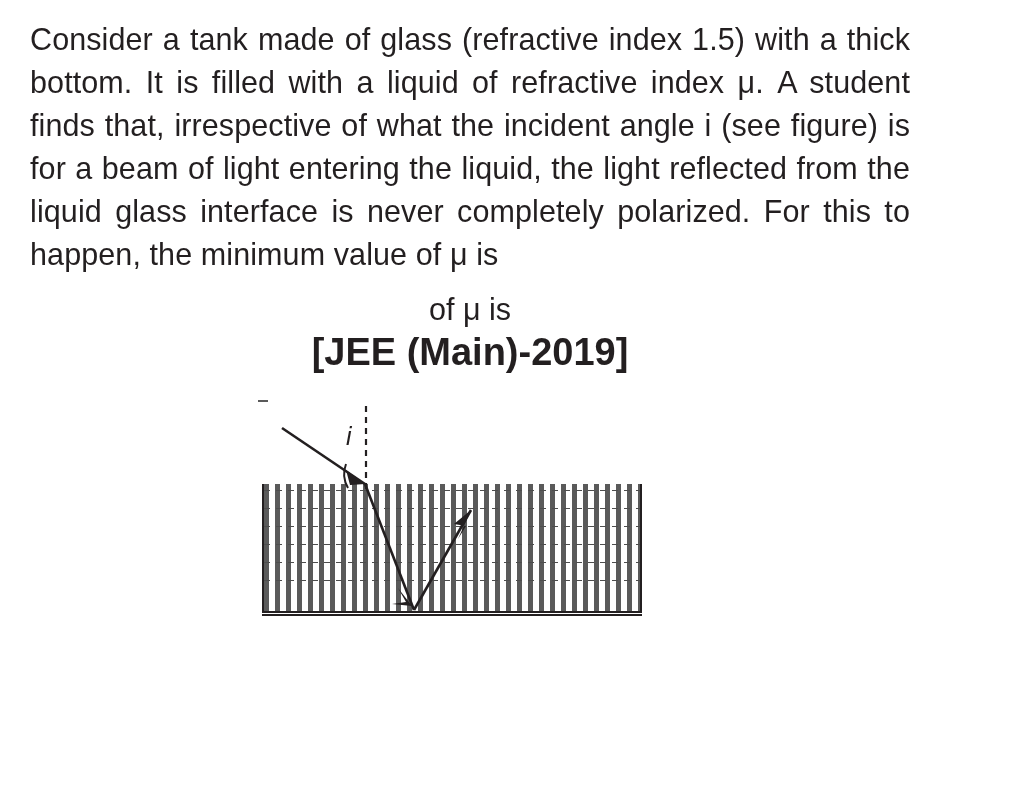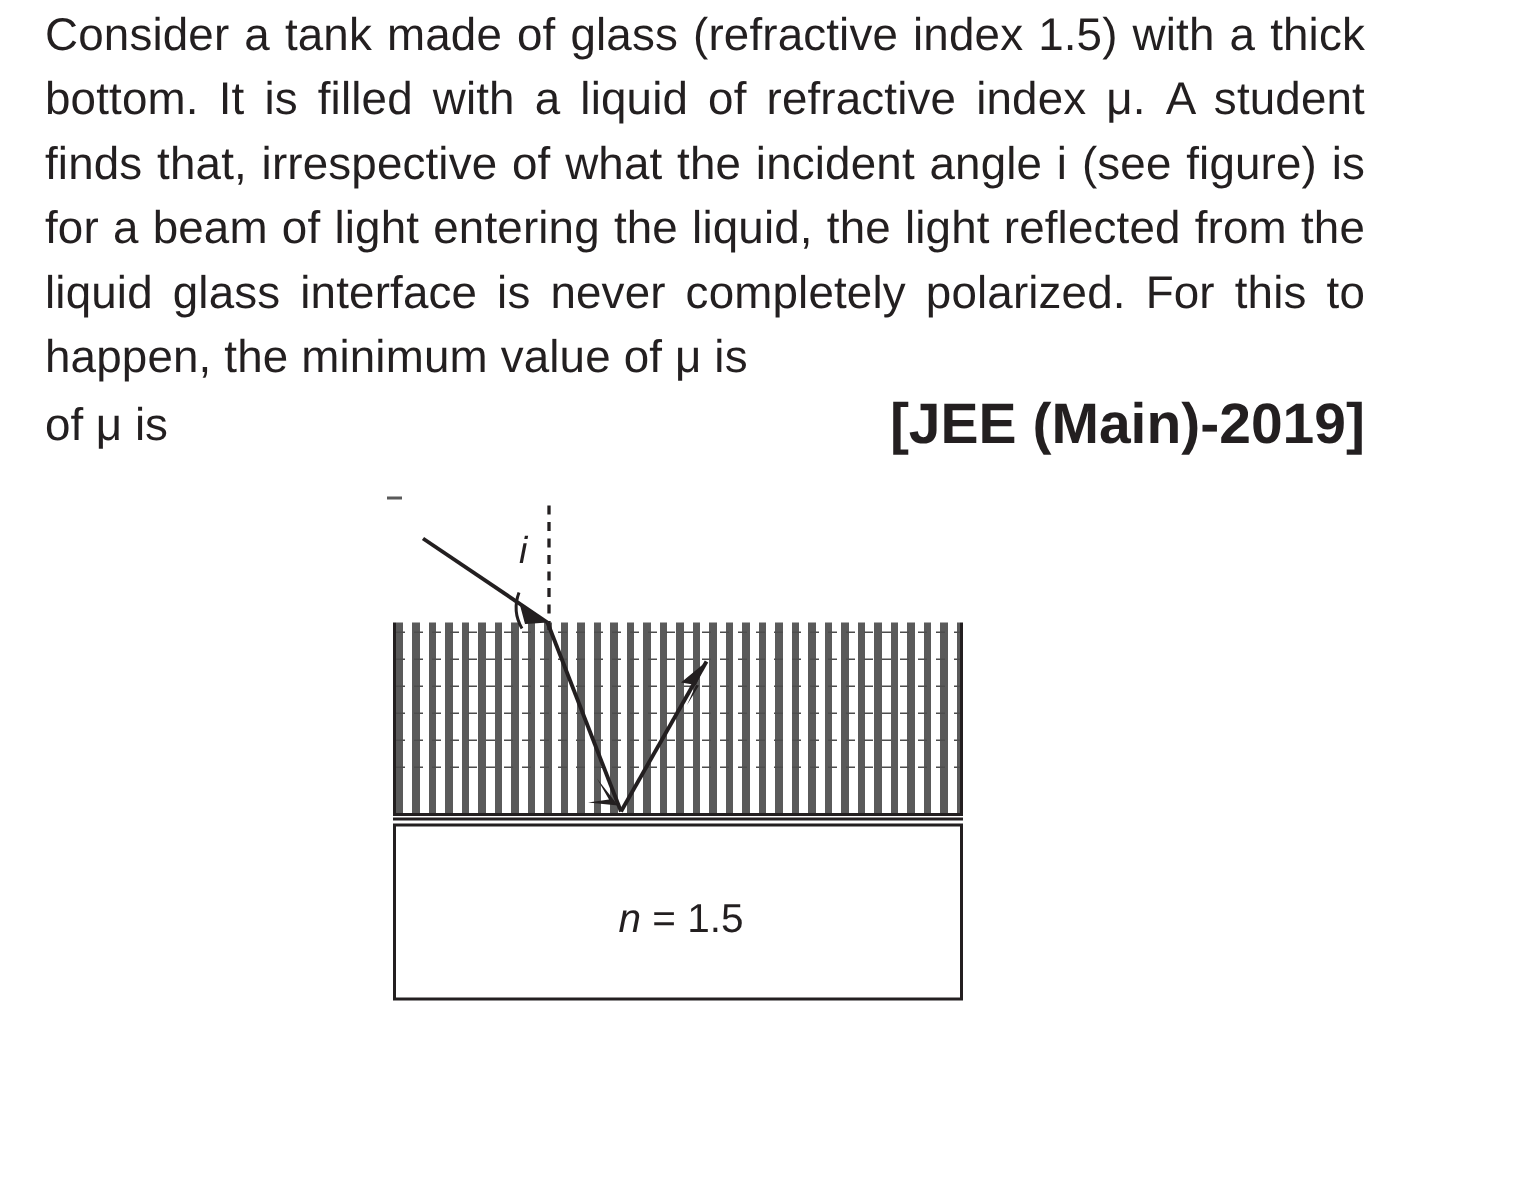--- a/index.html
+++ b/index.html
@@ -13,40 +13,41 @@
     font-family: "Liberation Sans", sans-serif;
     color: #231f20;
     position: relative;
     overflow: hidden;
   }
   .page {
     width: 1024px;
     height: 590px;
     position: relative;
     box-sizing: border-box;
-    padding: 2px 30px 0 30px;
+    padding: 18px 30px 0 30px;
   }
   .question-text {
     font-size: 30.5px;
     line-height: 43px;
     text-align: justify;
     text-justify: inter-word;
     width: 880px;
     margin: 0;
     color: #231f20;
     letter-spacing: 0.1px;
   }
   .last-line {
     display: flex;
     align-items: center;
     justify-content: space-between;
     width: 880px;
     font-size: 30.5px;
     line-height: 43px;
-    margin-top: 2px;
+    margin-top: 12px;
+    flex-direction: column;
   }
   .source-tag {
     font-weight: bold;
     font-size: 38px;
     color: #231f20;
     white-space: nowrap;
   }
   .figure-wrap {
     position: relative;
     width: 880px;
@@ -169,26 +170,20 @@
         <div class="dash-row"></div>
         <div class="dash-row"></div>
         <div class="dash-row"></div>
         <div class="dash-row"></div>
         <div class="dash-row"></div>
         <div class="dash-row"></div>
       </div>
 
       <div class="interface-line"></div>
 
-      <div class="glass-box">
-        <div class="glass-label">
-          <span class="n-sym">n</span>
-          <span>= 1.5</span>
-        </div>
-      </div>
 
       <svg class="rays" viewBox="0 0 400 345">
 
         <line x1="140" y1="14" x2="140" y2="100" stroke="#231f20" stroke-width="2.2" stroke-dasharray="6,5"></line>
 
         <line x1="56" y1="36" x2="139" y2="92" stroke="#231f20" stroke-width="2.6"></line>
 
         <polygon points="139,92 120,78 124,93 110,94" fill="#231f20"></polygon>
 
         <path d="M 120 72 A 28 28 0 0 0 122 96" fill="none" stroke="#231f20" stroke-width="2"></path>

